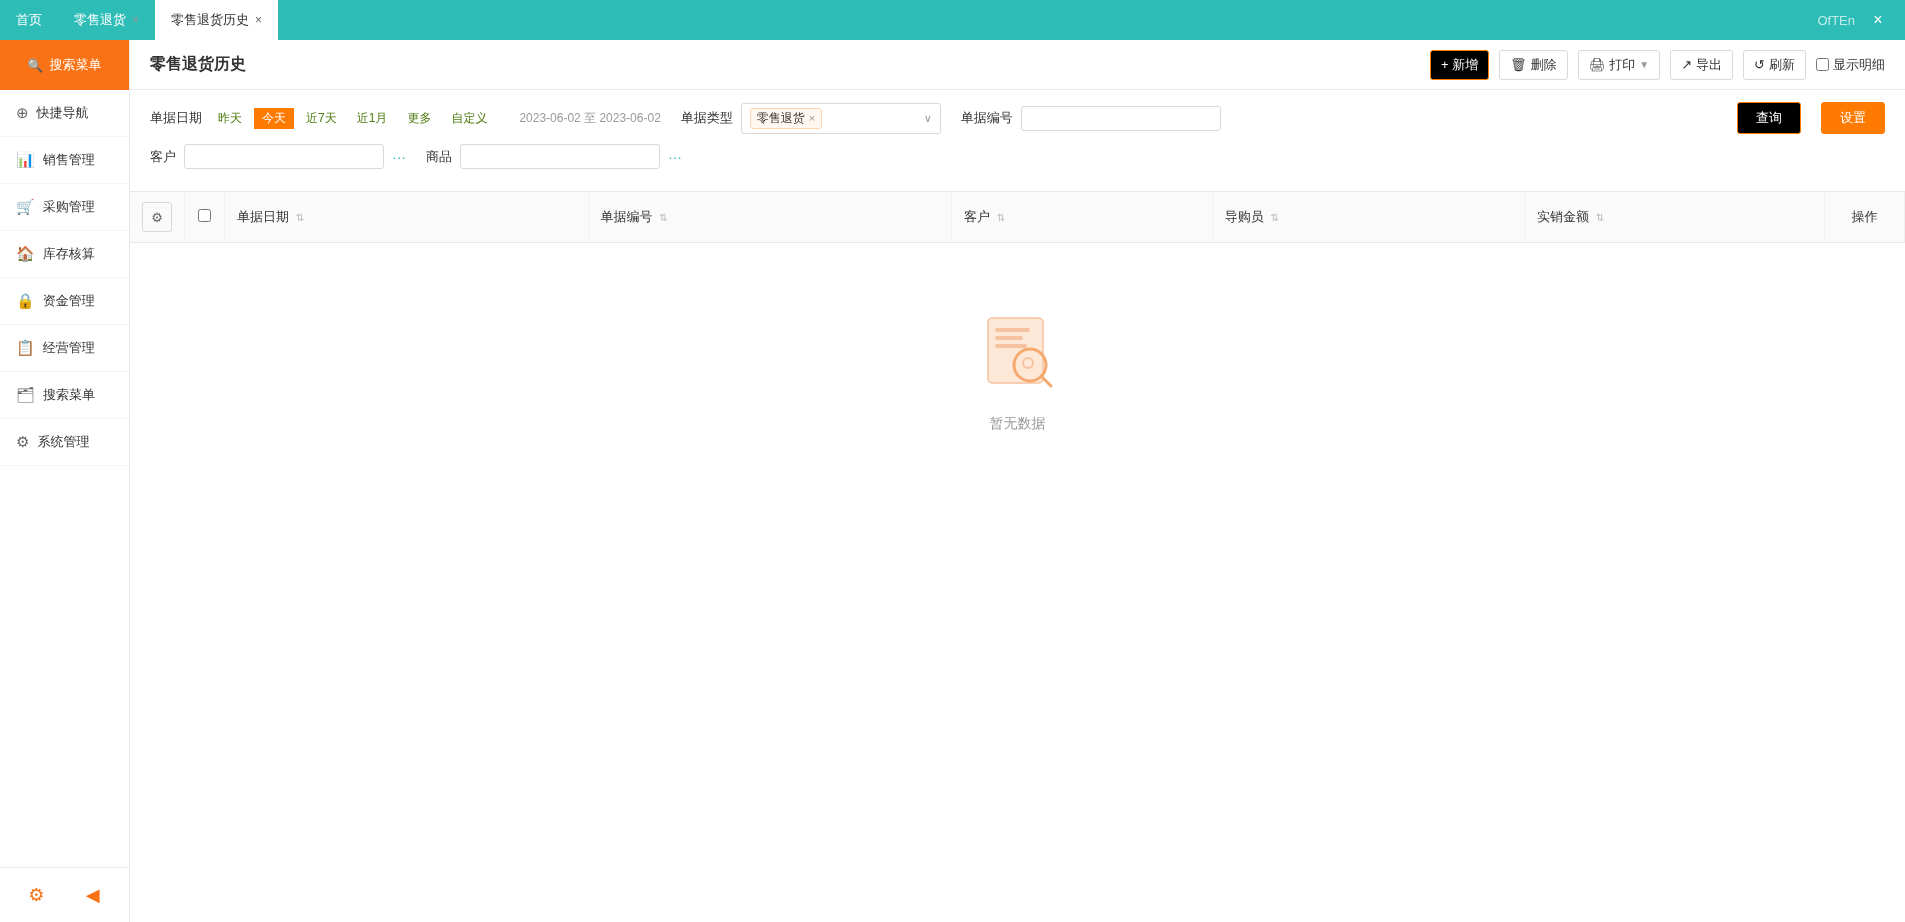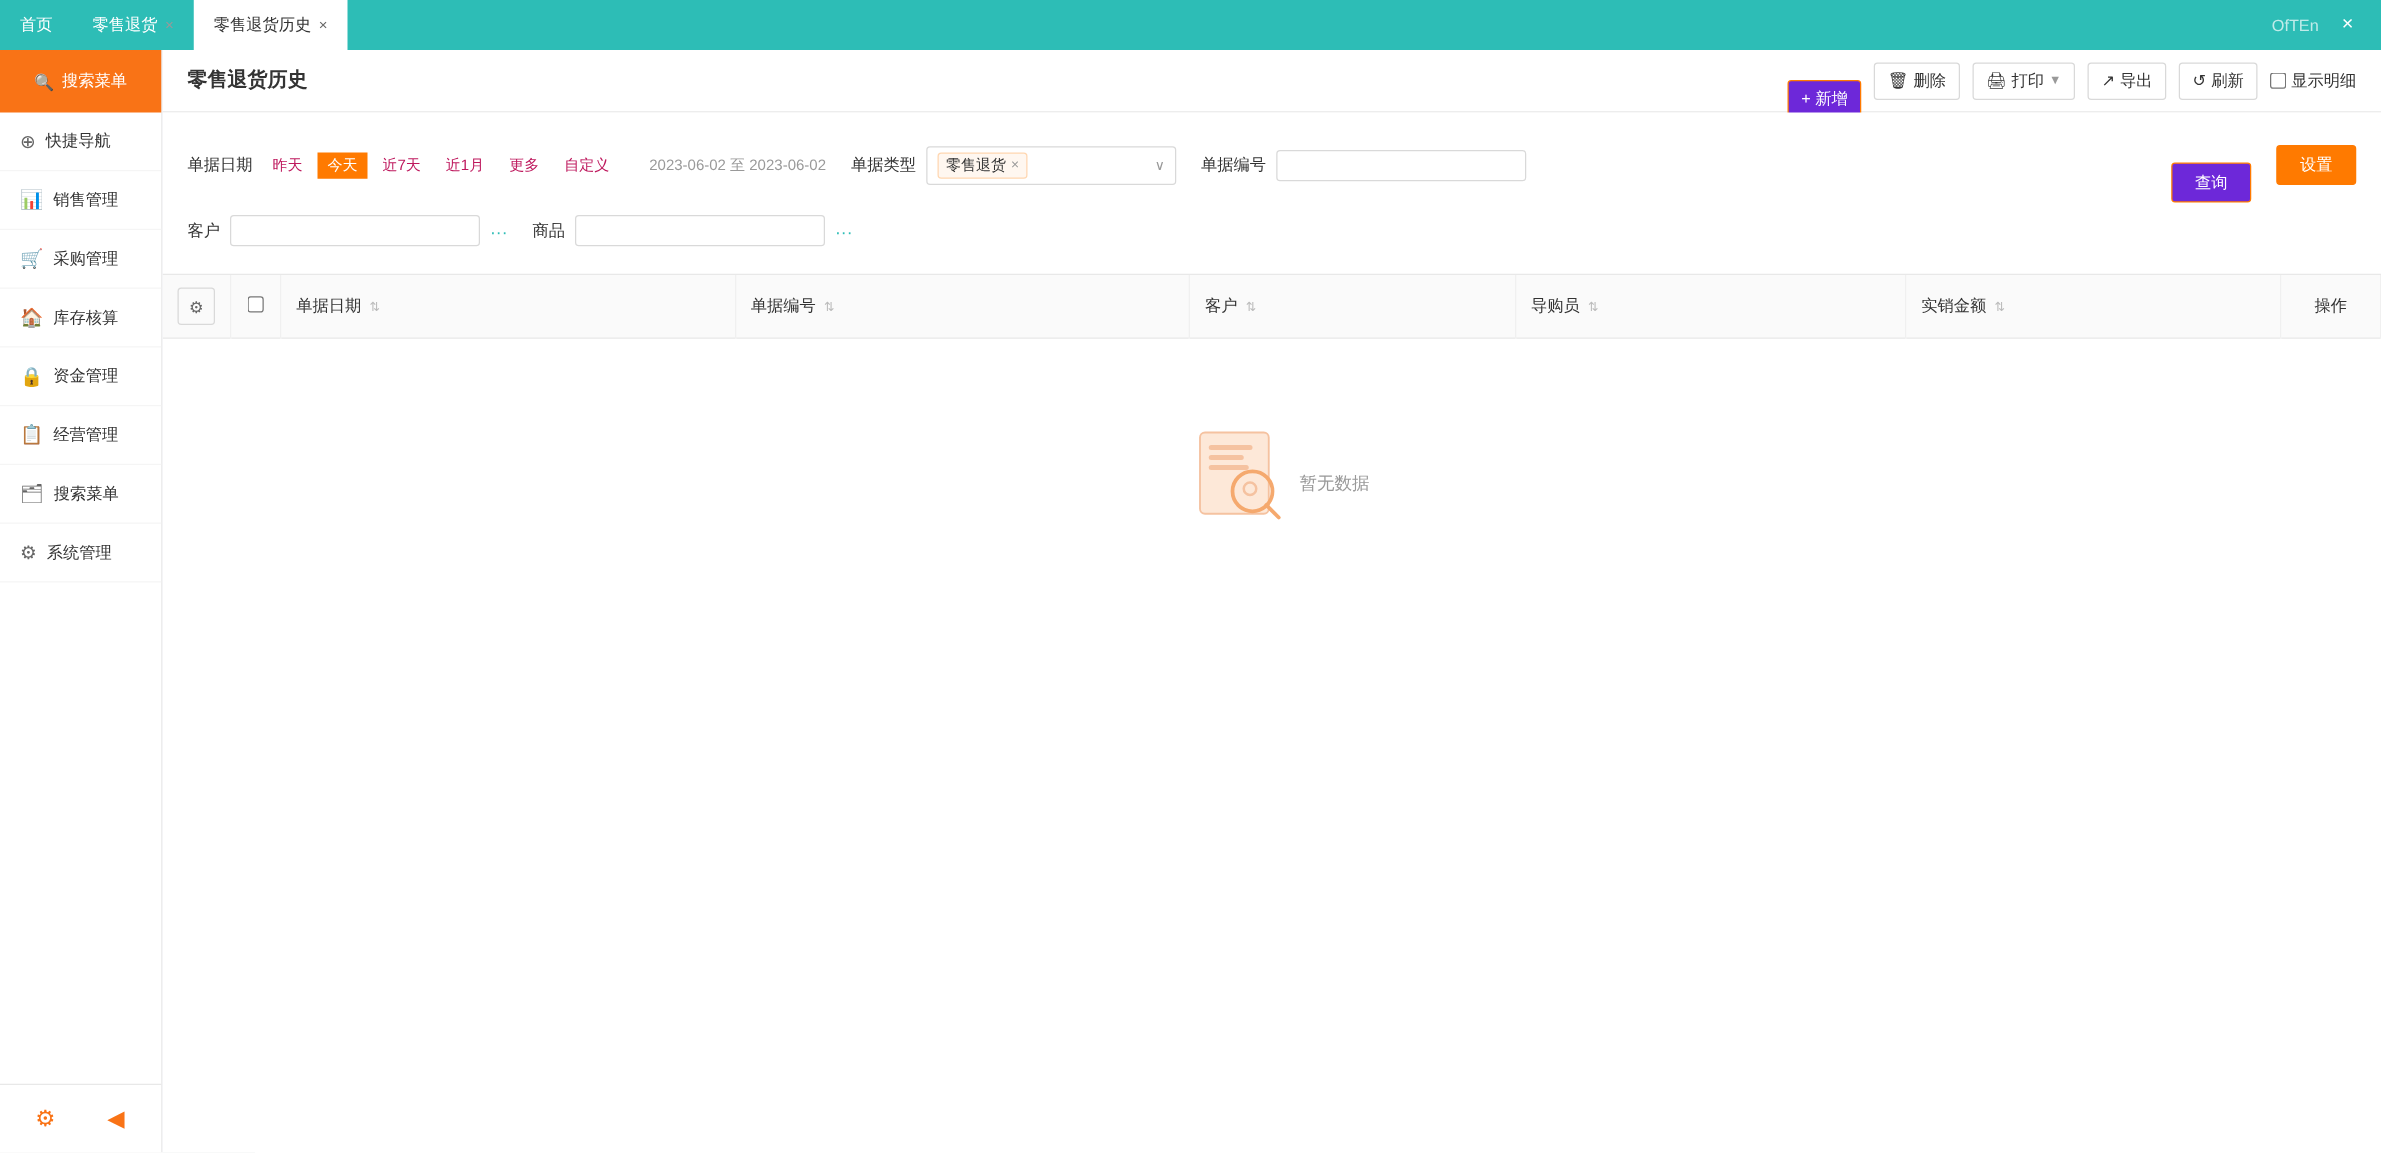--- a/index.html
+++ b/index.html
@@ -152,21 +152,21 @@
       align-items: center;
       gap: 4px;
       padding: 5px 10px;
       border: 1px solid #d9d9d9;
       background: #fff;
       border-radius: 3px;
       cursor: pointer;
       font-size: 13px;
       color: #333;
     }
-    .toolbar-btn.primary { background: #6d28d9; color: #fff; border-color: #ff7a00; margin-top: 28px; }
+    .toolbar-btn.primary { background: #000000; color: #fff; border-color: #ff7a00; }
     .display-toggle {
       display: flex;
       align-items: center;
       gap: 4px;
       font-size: 13px;
       color: #333;
     }
     .display-toggle input { cursor: pointer; }
 
     
@@ -196,21 +196,21 @@
     }
     .filter-date-options {
       display: flex;
       align-items: center;
       gap: 4px;
     }
     .date-option {
       padding: 2px 8px;
       border-radius: 3px;
       font-size: 12px;
-      color: #be185d;
+      color: #4d7c0f;
       cursor: pointer;
       background: transparent;
       border: none;
     }
     .date-option.active {
       background: #ff7a00;
       color: #fff;
       border-radius: 0;
     }
     .date-range {
@@ -331,21 +331,21 @@
       border-radius: 3px;
       cursor: pointer;
       font-size: 13px;
       color: #666;
     }
 
     
     .empty-state {
       flex: 1;
       display: flex;
-      flex-direction: row;
+      flex-direction: column;
       align-items: center;
       justify-content: center;
       padding: 60px 0;
     }
     .empty-icon {
       width: 100px;
       height: 100px;
       margin-bottom: 12px;
     }
     .empty-text {

